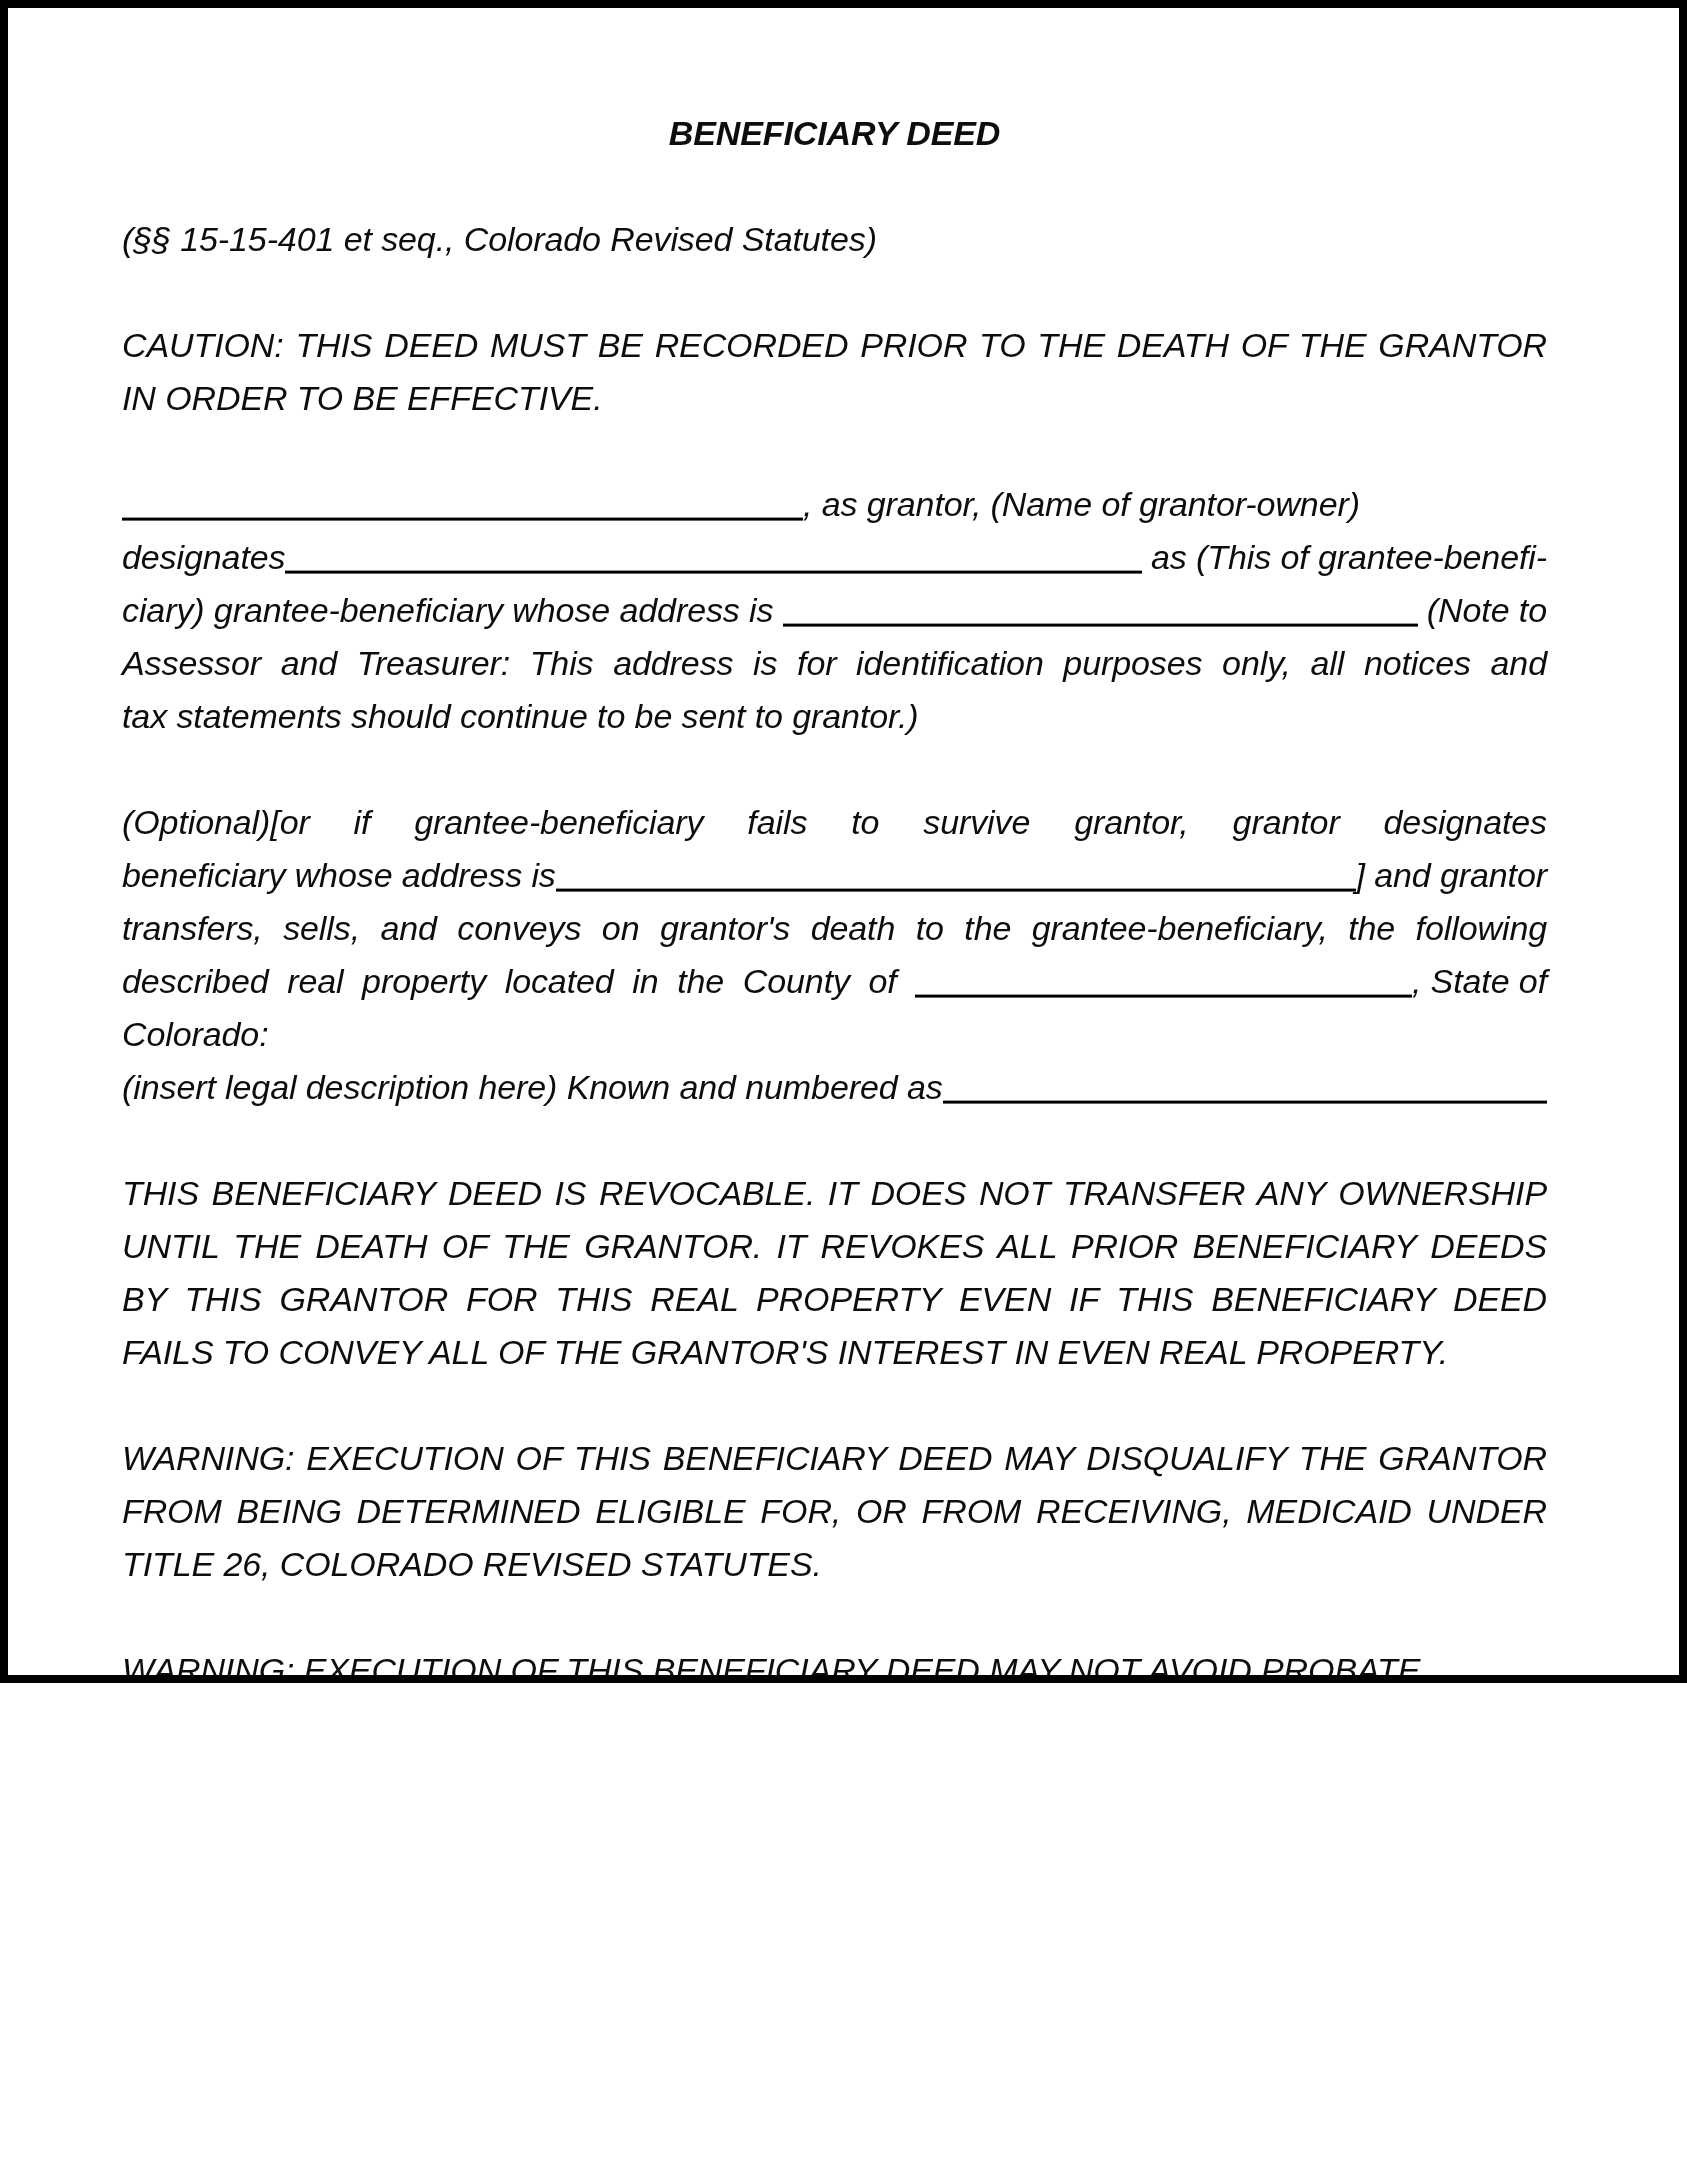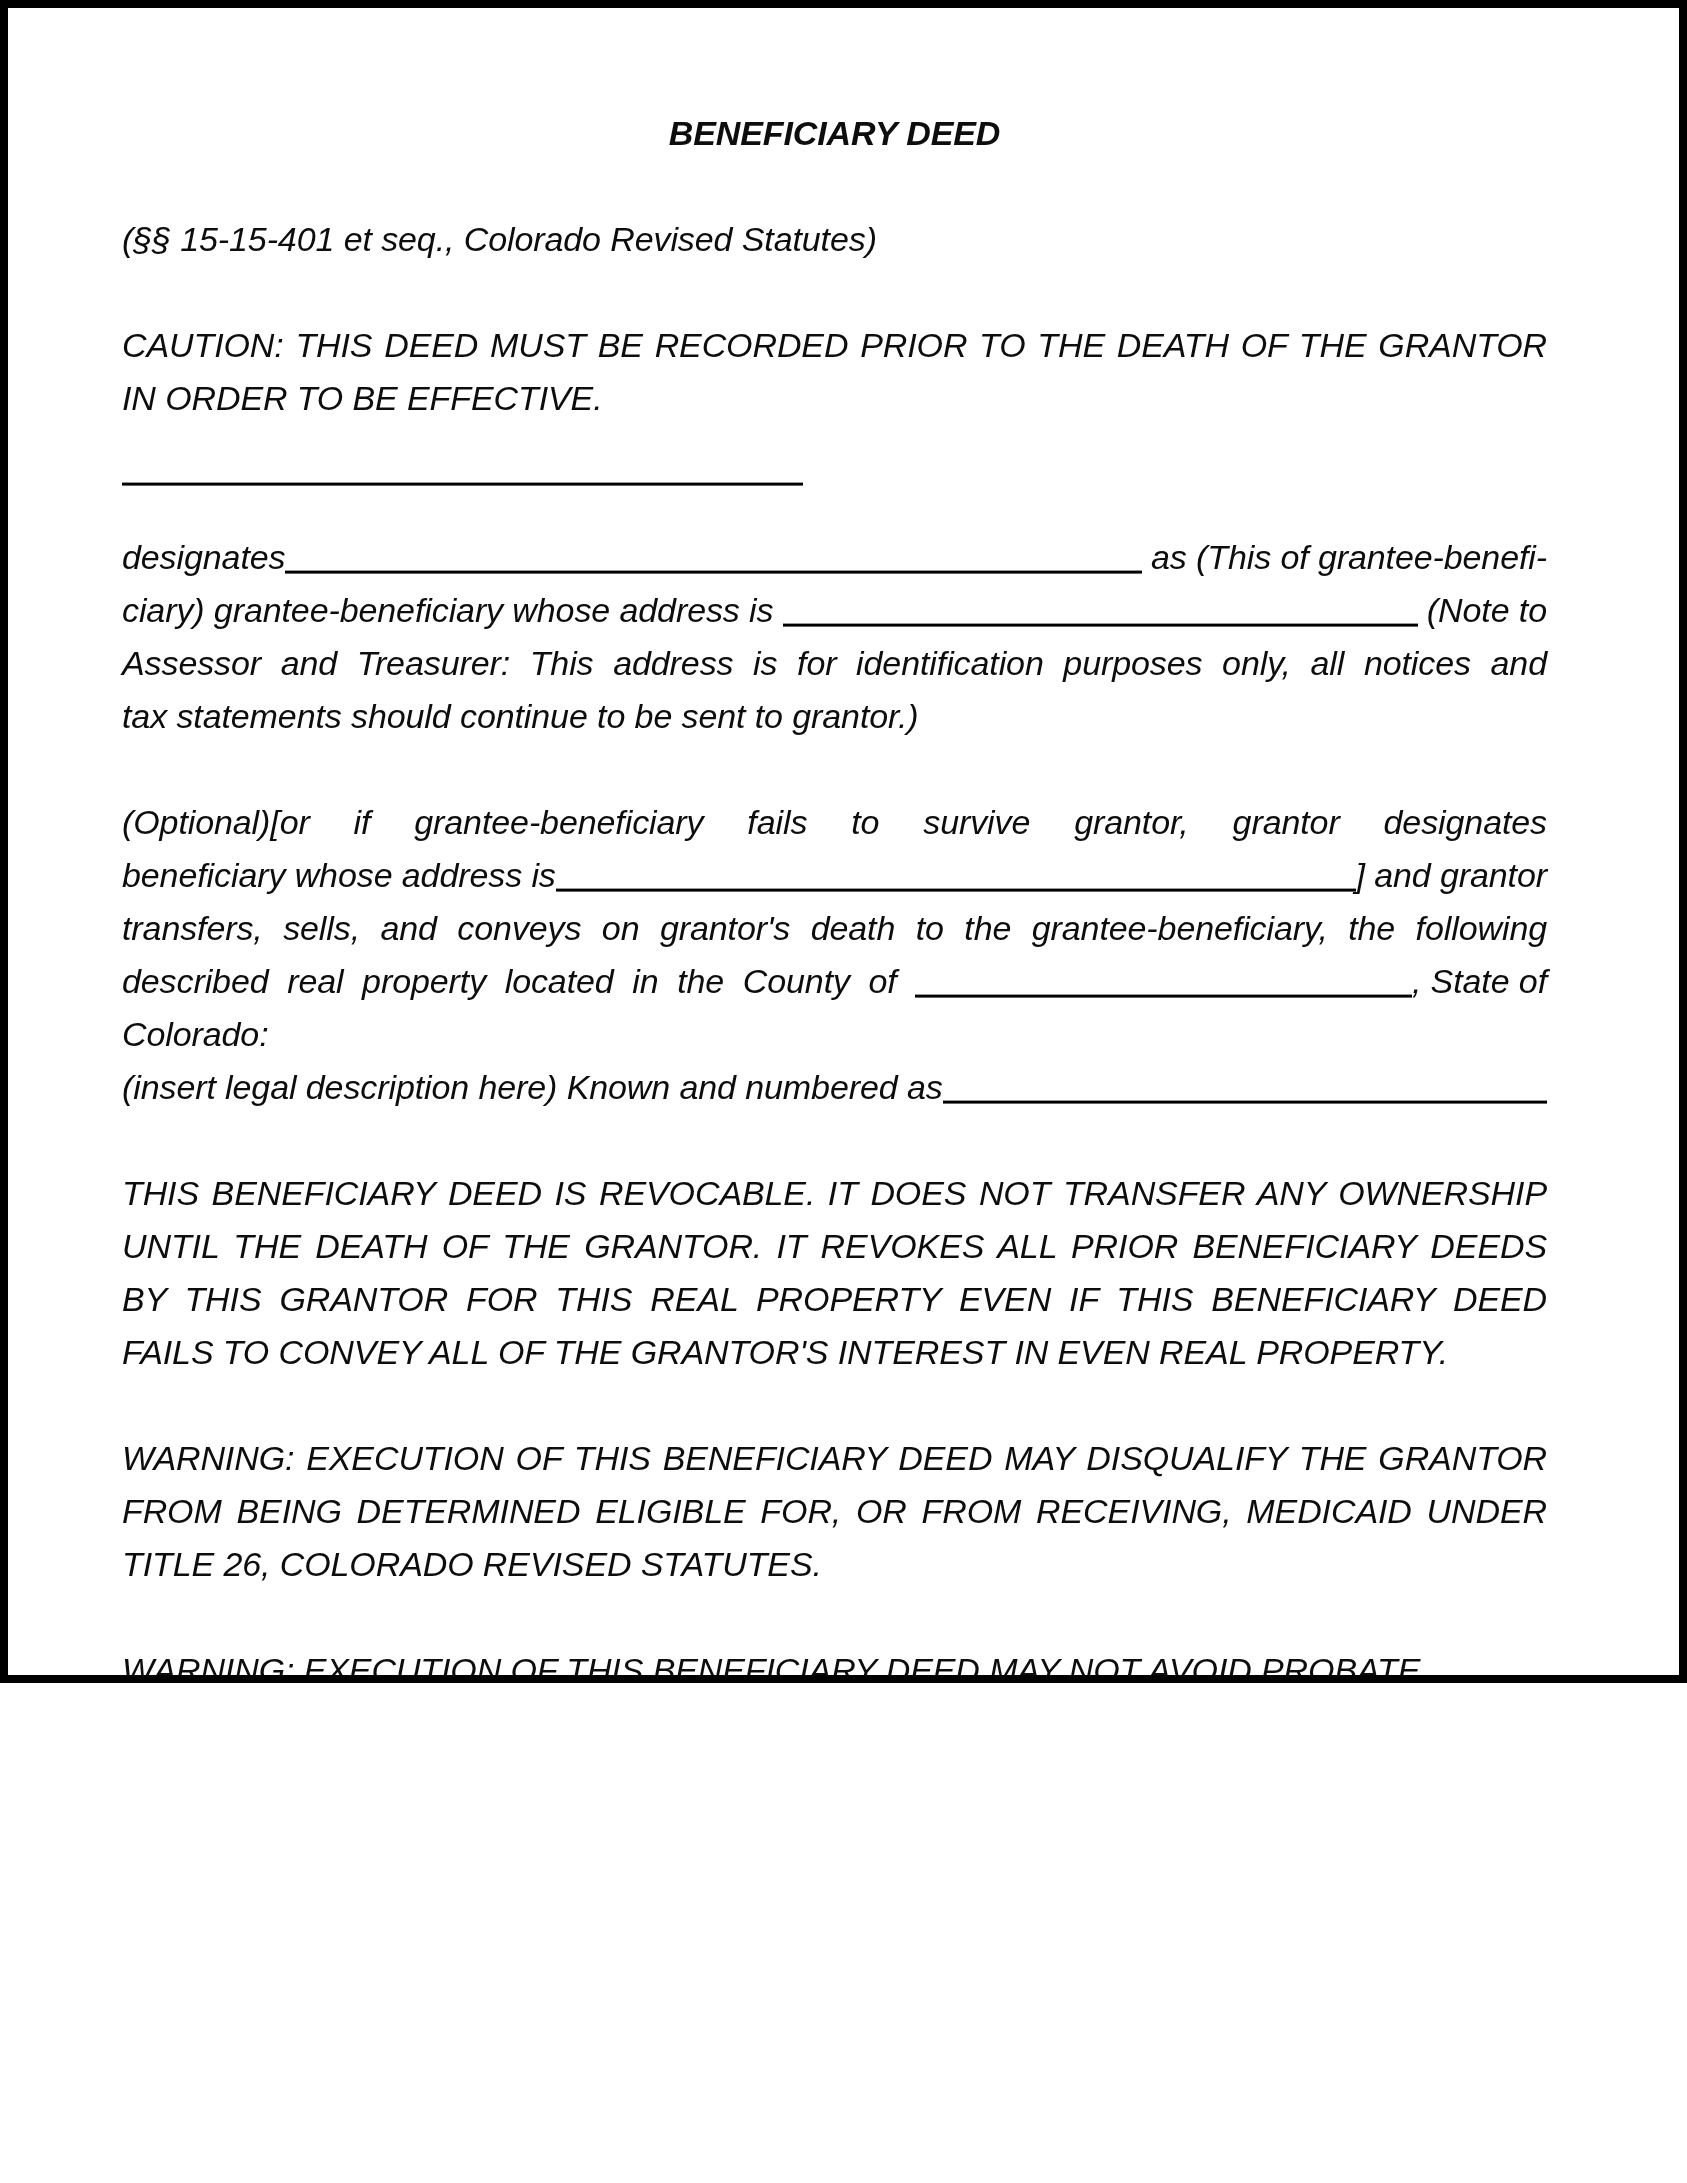--- a/index.html
+++ b/index.html
@@ -62,20 +62,21 @@
   </div>
 
   <div class="para">
     <div class="line just">CAUTION: THIS DEED MUST BE RECORDED PRIOR TO THE DEATH OF THE GRANTOR</div>
     <div class="line">IN ORDER TO BE EFFECTIVE.</div>
   </div>
 
   <div class="para">
     <div class="line flexline">
       <span class="blank" style="width:681px"></span>
+      <span class="t">, as grantor, (Name of grantor-owner)</span>
     </div>
     <div class="line flexline">
       <span class="t">designates</span>
       <span class="blank fill"></span>
       <span class="t"> as (This of grantee-benefi-</span>
     </div>
     <div class="line flexline">
       <span class="t">ciary) grantee-beneficiary whose address is </span>
       <span class="blank fill"></span>
       <span class="t"> (Note to</span>

